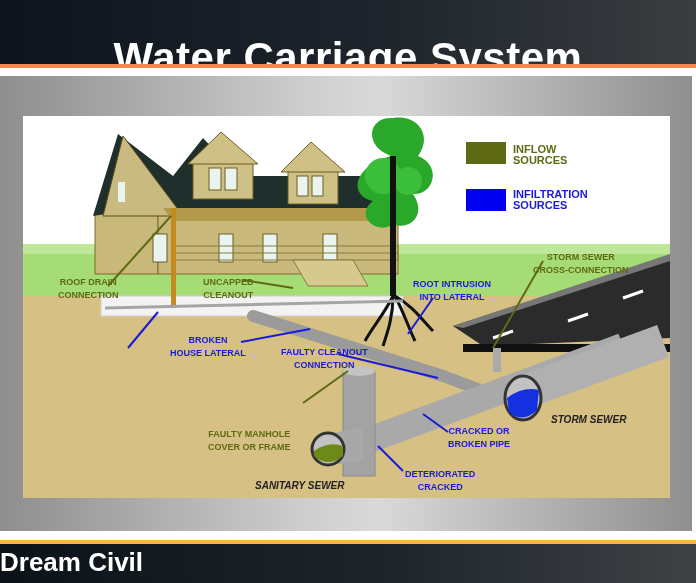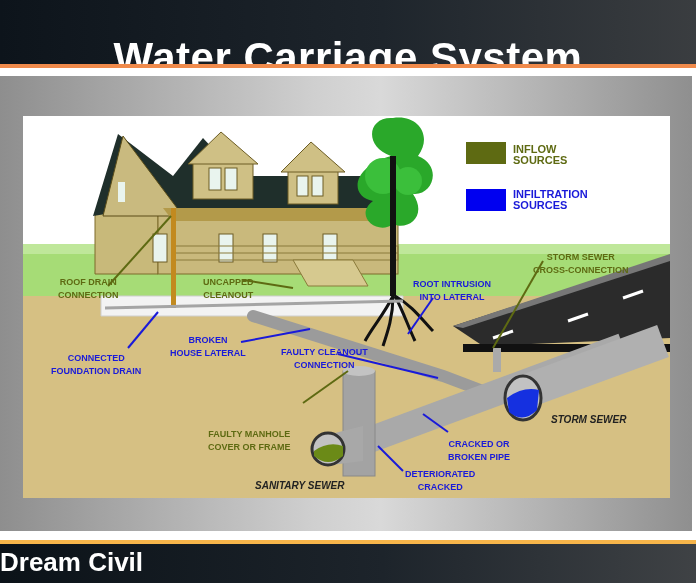--- a/index.html
+++ b/index.html
@@ -134,29 +134,27 @@
   <div class="lbl olive" style="left:35px; top:160px;">ROOF DRAIN
 CONNECTION</div>
   <div class="lbl olive" style="left:180px; top:160px;">UNCAPPED
 CLEANOUT</div>
   <div class="lbl olive" style="left:510px; top:135px;">STORM SEWER
 CROSS-CONNECTION</div>
   <div class="lbl olive" style="left:185px; top:285px;margin-top:27px;">FAULTY MANHOLE
 COVER OR FRAME</div>
 
   
-  <div class="lbl blue" style="left:28px; top:236px;">CONNECTED
-FOUNDATION DRAIN</div>
   <div class="lbl blue" style="left:147px; top:218px;">BROKEN
 HOUSE LATERAL</div>
   <div class="lbl blue" style="left:258px; top:230px;">FAULTY CLEANOUT
 CONNECTION</div>
   <div class="lbl blue" style="left:390px; top:162px;">ROOT INTRUSION
 INTO LATERAL</div>
-  <div class="lbl blue" style="left:425px; top:322px;">CRACKED OR
+  <div class="lbl blue" style="left:425px; top:309px;">CRACKED OR
 BROKEN PIPE</div>
   <div class="lbl blue" style="left:382px; top:352px;">DETERIORATED
 CRACKED</div>
 
   
   <div class="lbl dark" style="left:232px; top:363px;">SANITARY SEWER</div>
   <div class="lbl dark" style="left:528px; top:297px;">STORM SEWER</div>
 </div>
 
 <div class="footer-stripe"></div>

